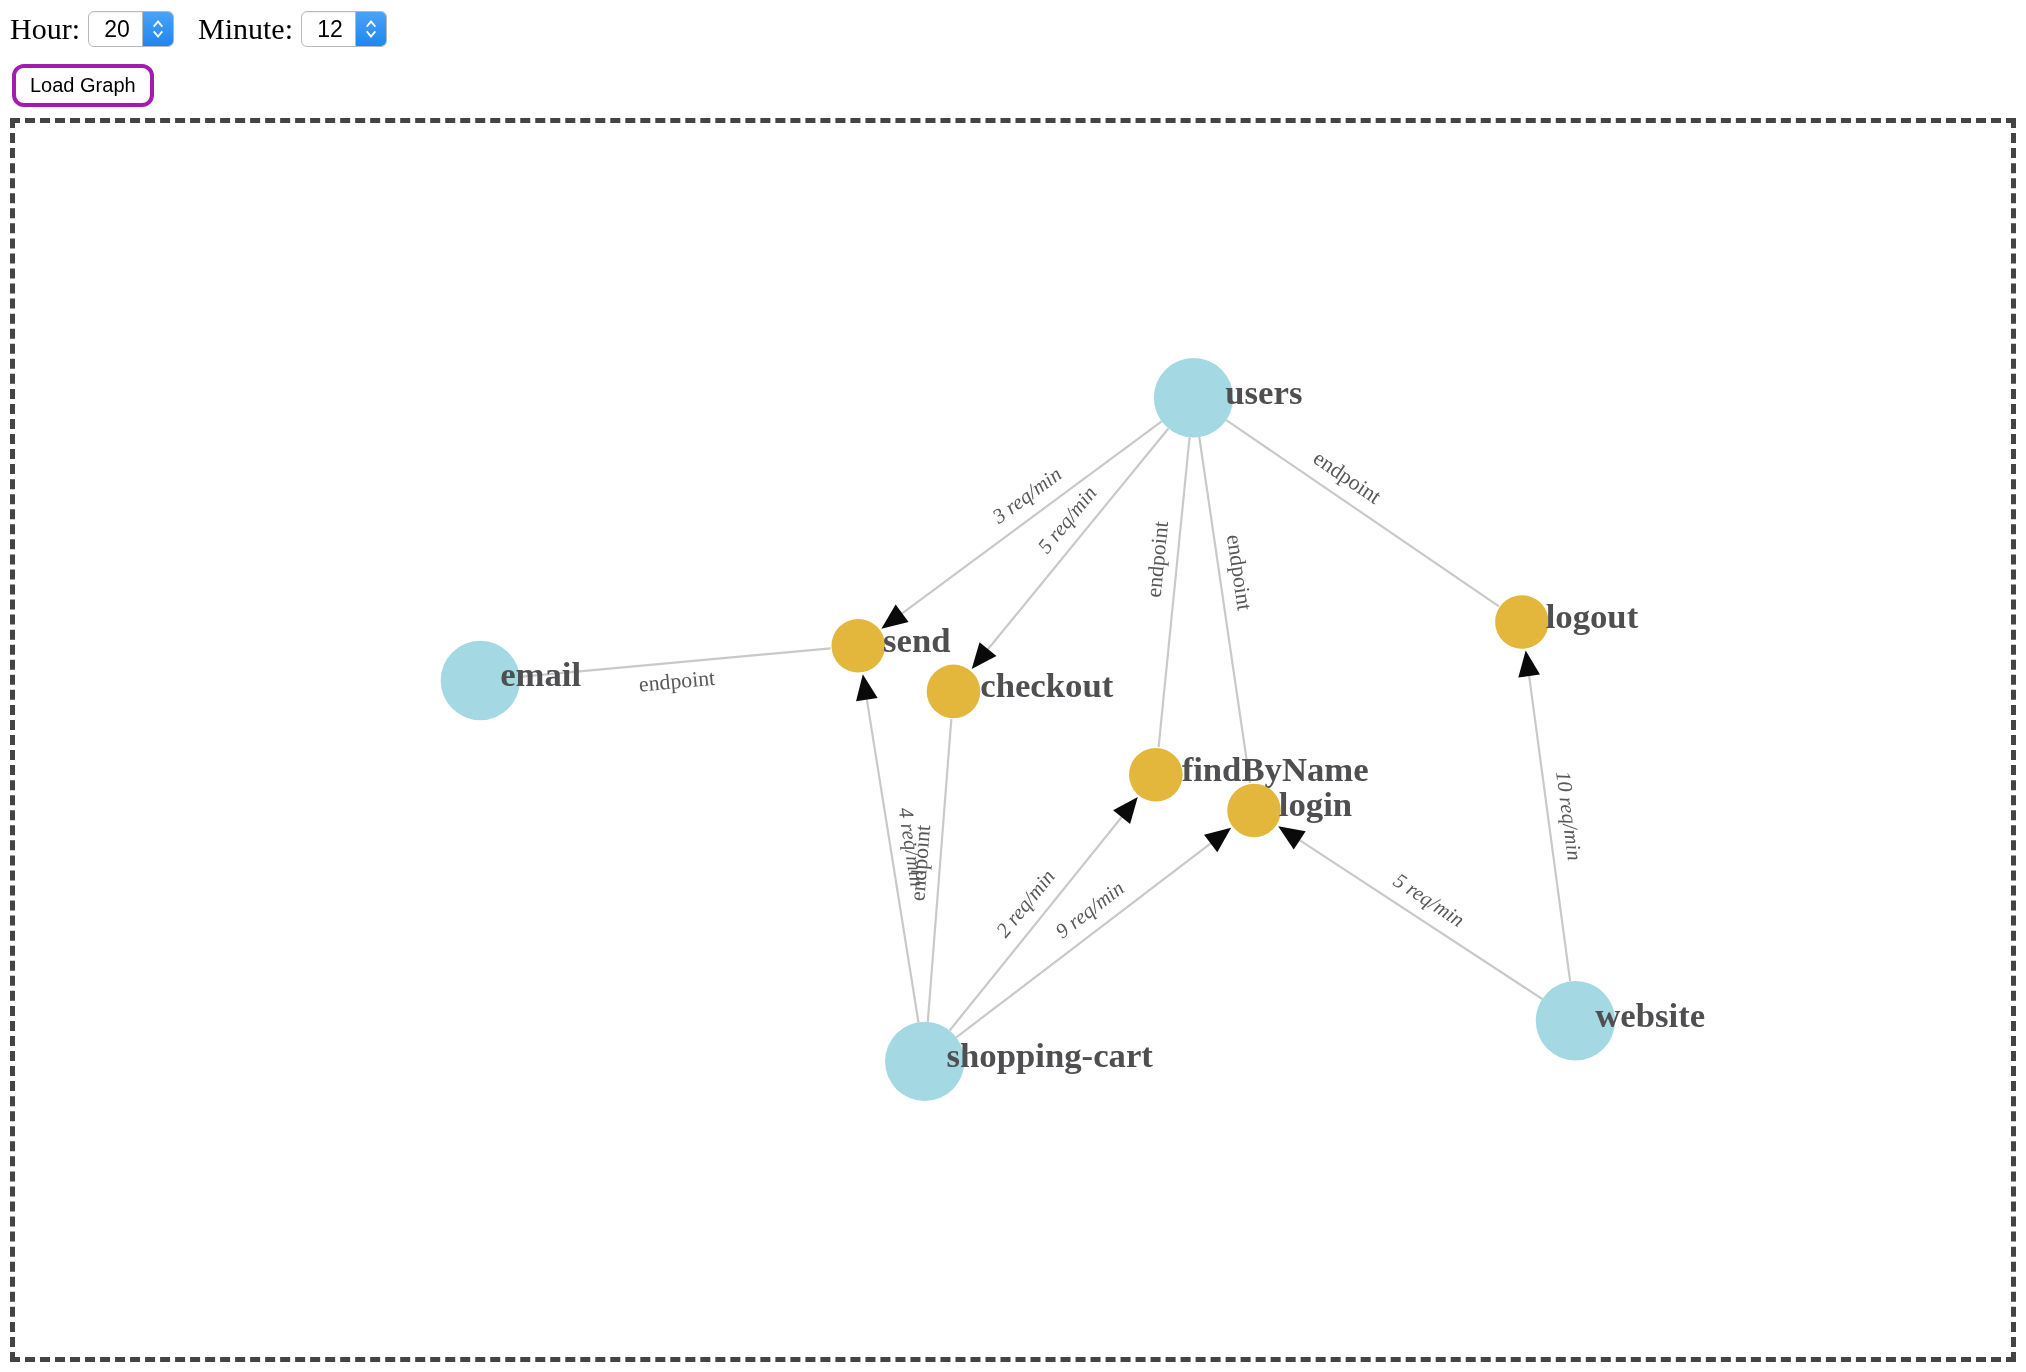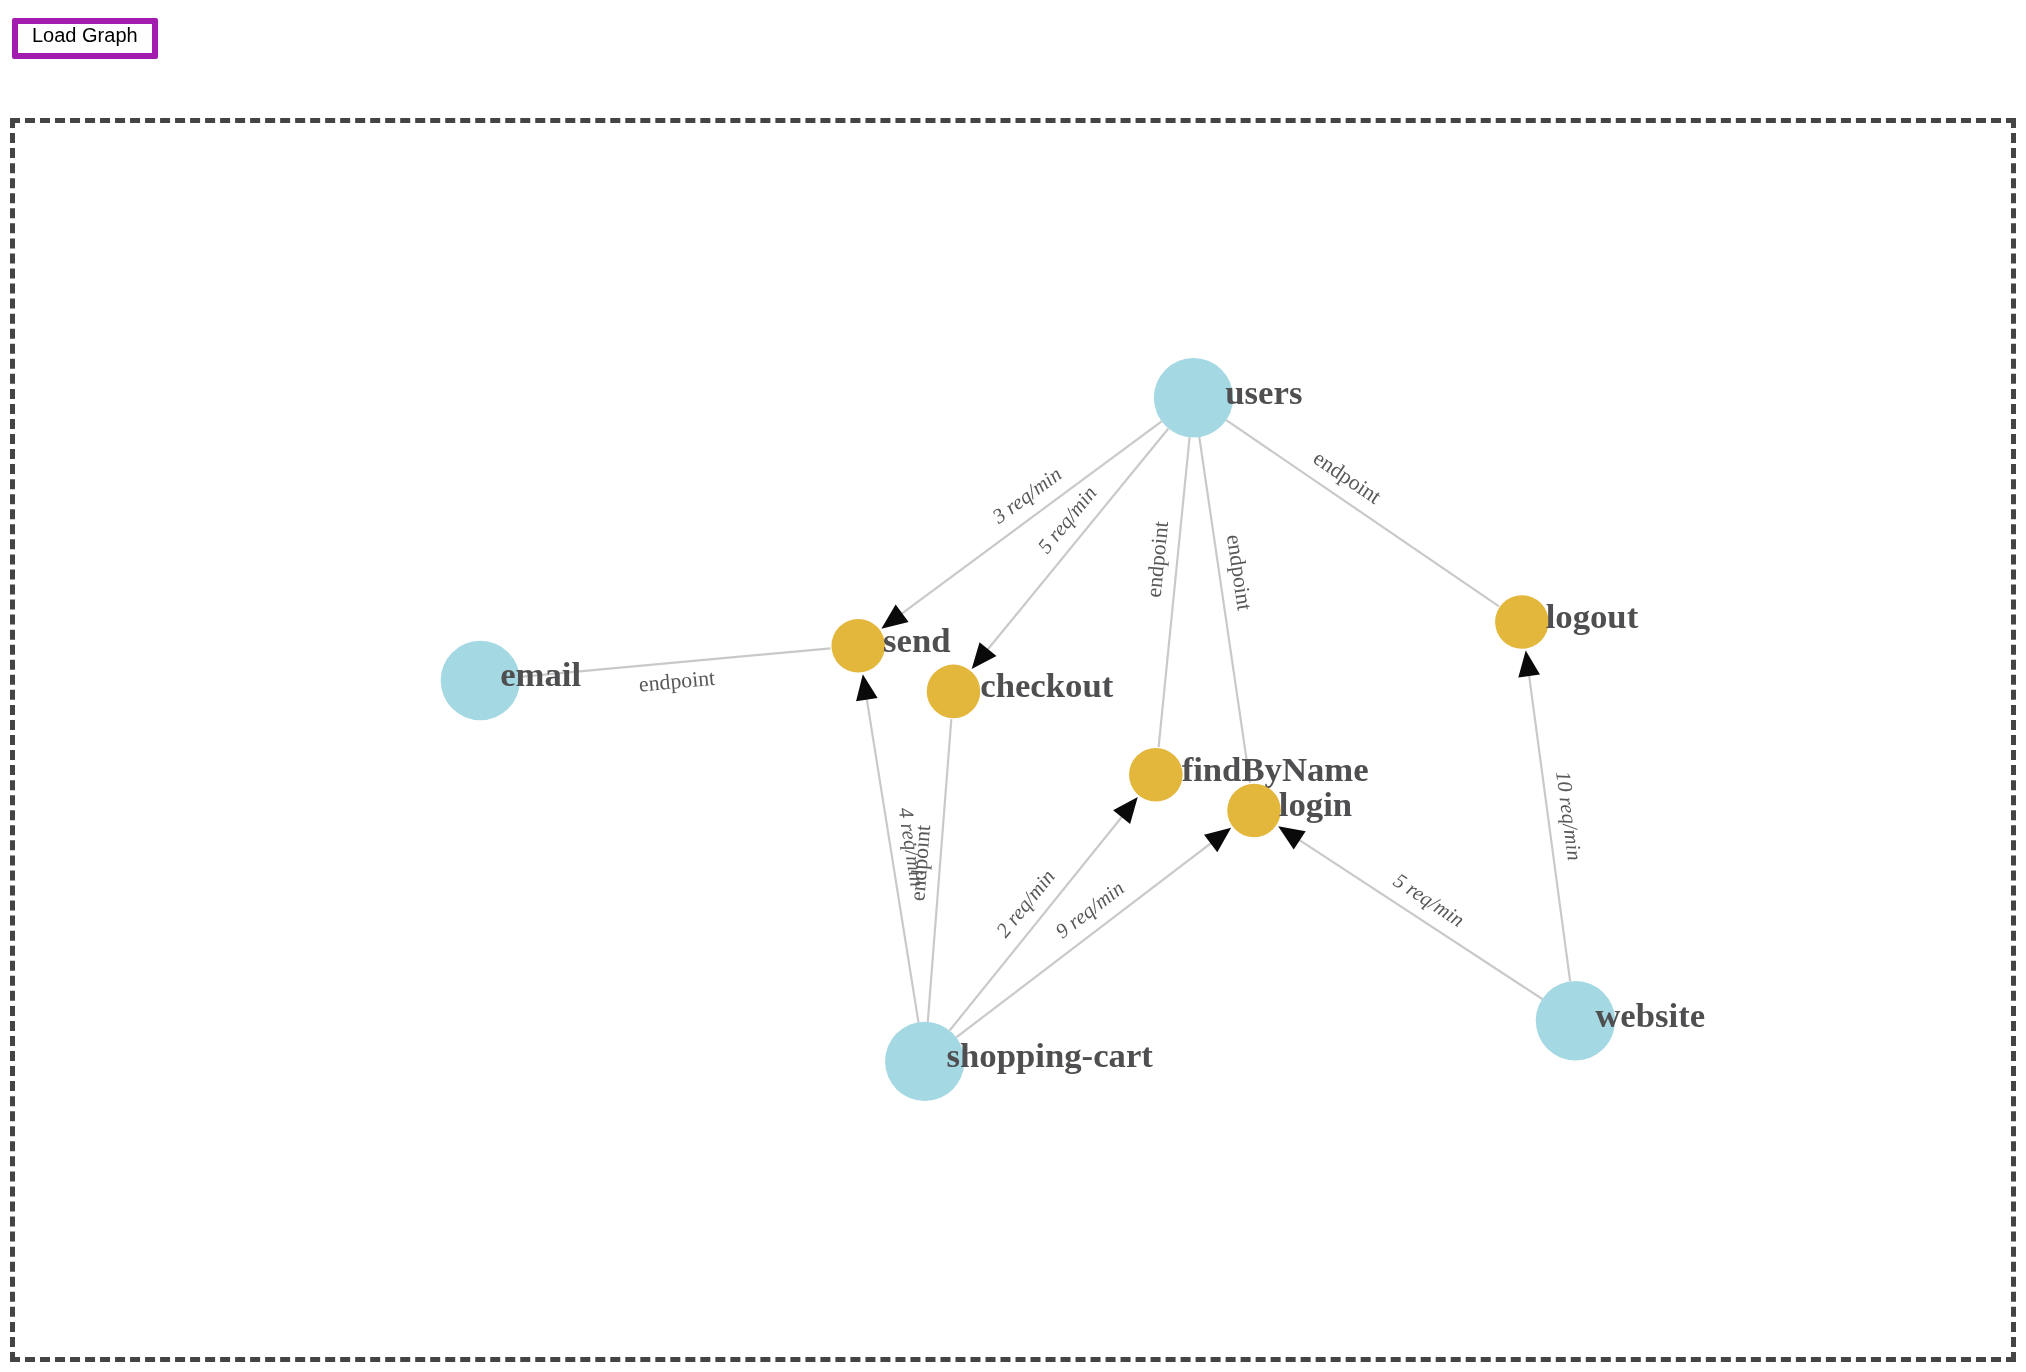--- a/index.html
+++ b/index.html
@@ -79,23 +79,23 @@
     justify-content: center;
   }
   .spinner .sp-buttons svg { display: block; }
 
   #load-graph-btn {
     margin: 12px 0 0 6px;
     font-family: "Liberation Sans", "DejaVu Sans", sans-serif;
     font-size: 20px;
     color: #000;
     background: #fefefe;
-    border: 6px solid #a21caf;
-    border-radius: 2px;
-    padding: 1px 14px 8px 14px;
+    border: 4px solid #a21caf;
+    border-radius: 12px;
+    padding: 7px 14px 8px 14px;
     line-height: 1;
     cursor: default;
   }
 
   
   #graph-panel {
     position: absolute;
     left: 10px;
     top: 118px;
     width: 2006px;
@@ -131,20 +131,47 @@
     font-weight: bold;
     fill: #4f4f51;
     paint-order: stroke;
   }
 </style>
 </head>
 <body>
 
 <div id="controls">
 
+  <div class="control-row">
+
+    <span class="ctrl-label">Hour:</span>
+
+    <span class="spinner">
+      <span class="sp-value">20</span>
+      <span class="sp-buttons">
+        <svg width="18" height="22" viewBox="0 0 18 22" aria-hidden="true">
+          <path d="M9 2 L14 8 L12.6 9.2 L9 5.1 L5.4 9.2 L4 8 Z" fill="#ffffff"></path>
+          <path d="M9 20 L4 14 L5.4 12.8 L9 16.9 L12.6 12.8 L14 14 Z" fill="#ffffff"></path>
+        </svg>
+      </span>
+    </span>
+
+    <span class="ctrl-label second">Minute:</span>
+
+    <span class="spinner">
+      <span class="sp-value">12</span>
+      <span class="sp-buttons">
+        <svg width="18" height="22" viewBox="0 0 18 22" aria-hidden="true">
+          <path d="M9 2 L14 8 L12.6 9.2 L9 5.1 L5.4 9.2 L4 8 Z" fill="#ffffff"></path>
+          <path d="M9 20 L4 14 L5.4 12.8 L9 16.9 L12.6 12.8 L14 14 Z" fill="#ffffff"></path>
+        </svg>
+      </span>
+    </span>
+
+  </div>
 
   <button id="load-graph-btn">Load Graph</button>
 </div>
 
 <div id="graph-panel">
   <svg id="graph-svg" viewBox="0 0 2006 1244" preserveAspectRatio="xMidYMid meet">
     <g id="edges-layer">
         <g>
           <line x1="1152.8408655161975" y1="300.78634207381845" x2="884.7869830184679" y2="499.05104806326335" class="edge-line"></line>
           <polygon points="870.3153725007568,509.75490199648164 884.6775658449284,485.45001766545397 897.7600539855285,503.13754163154533" class="arrow-head"></polygon>

